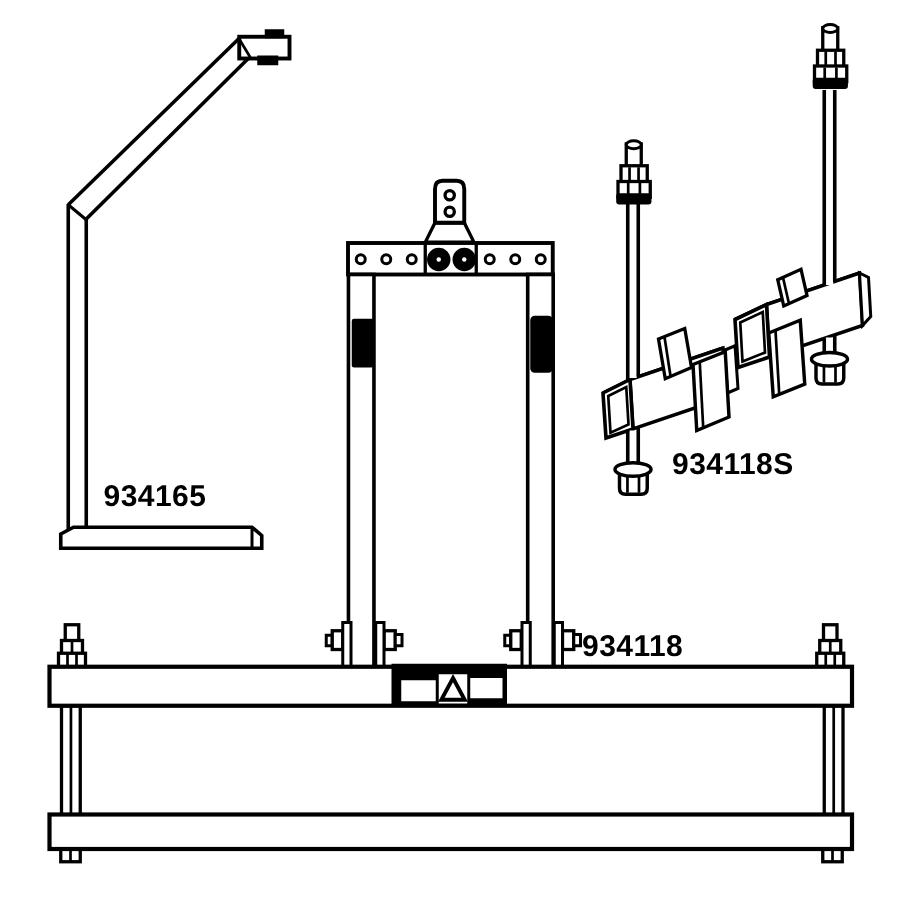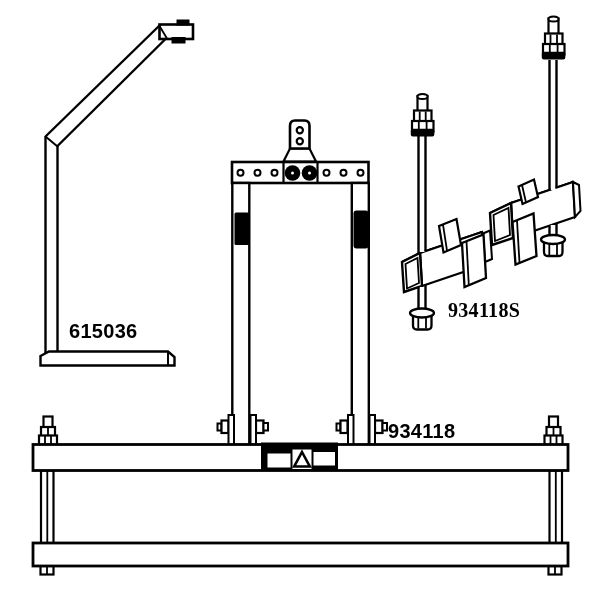--- a/index.html
+++ b/index.html
@@ -14,21 +14,21 @@
   .part-label{
     position:absolute;
     font-weight:bold;
     font-size:20px;
     color:#000;
     letter-spacing:0.3px;
     white-space:nowrap;
     user-select:none;
   }
   .lbl-934165{left:69px;top:320px;}
-  .lbl-934118S{left:448px;top:299px;font-family:Liberation Serif, serif;}
+  .lbl-934118S{left:448px;top:299px;}
   .lbl-934118{left:388px;top:420px;}
 </style>
 </head>
 <body>
 
 <div class="stage">
 
 <svg width="600" height="600" viewBox="0 0 600 600">
   <g stroke="#000" fill="none" stroke-width="2.4" stroke-linejoin="miter" stroke-linecap="butt">
 
@@ -204,17 +204,17 @@
         <rect x="261" y="442.5" width="77" height="27.5" fill="#000" stroke="none"></rect>
         <rect x="267.5" y="453.5" width="23" height="14" fill="#fff" stroke="none"></rect>
         <rect x="313.5" y="452" width="21.5" height="13.5" fill="#fff" stroke="none"></rect>
         <rect x="292.5" y="449.5" width="19" height="19.5" fill="#fff" stroke="none"></rect>
         <polygon points="302,452 309.8,466.5 294.2,466.5" fill="#fff" stroke="#000" stroke-width="2.6"></polygon>
       </g>
     </g>
   </g>
 </svg>
 
-<div class="part-label lbl-934165">615036</div>
+<div class="part-label lbl-934165">934165</div>
 <div class="part-label lbl-934118S">934118S</div>
 <div class="part-label lbl-934118">934118</div>
 
 </div>
 
 </body></html>

